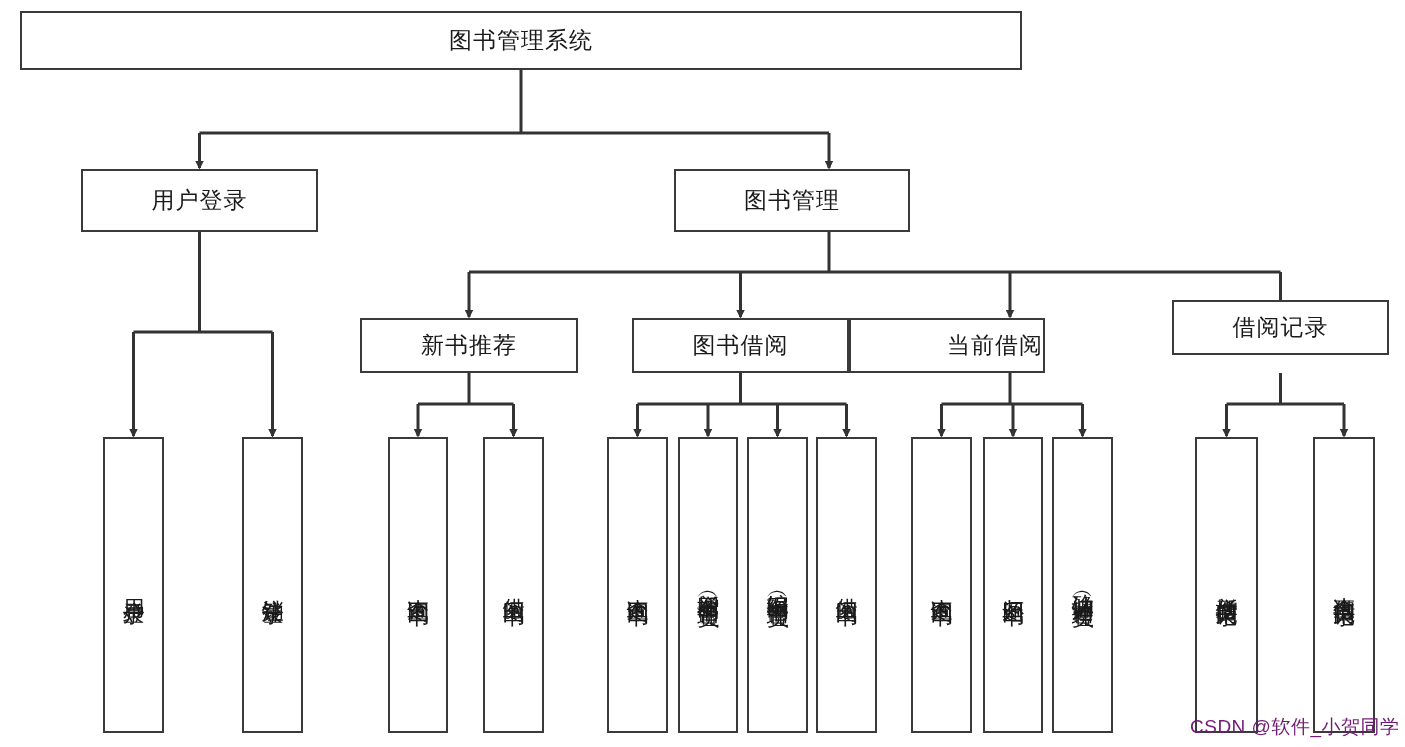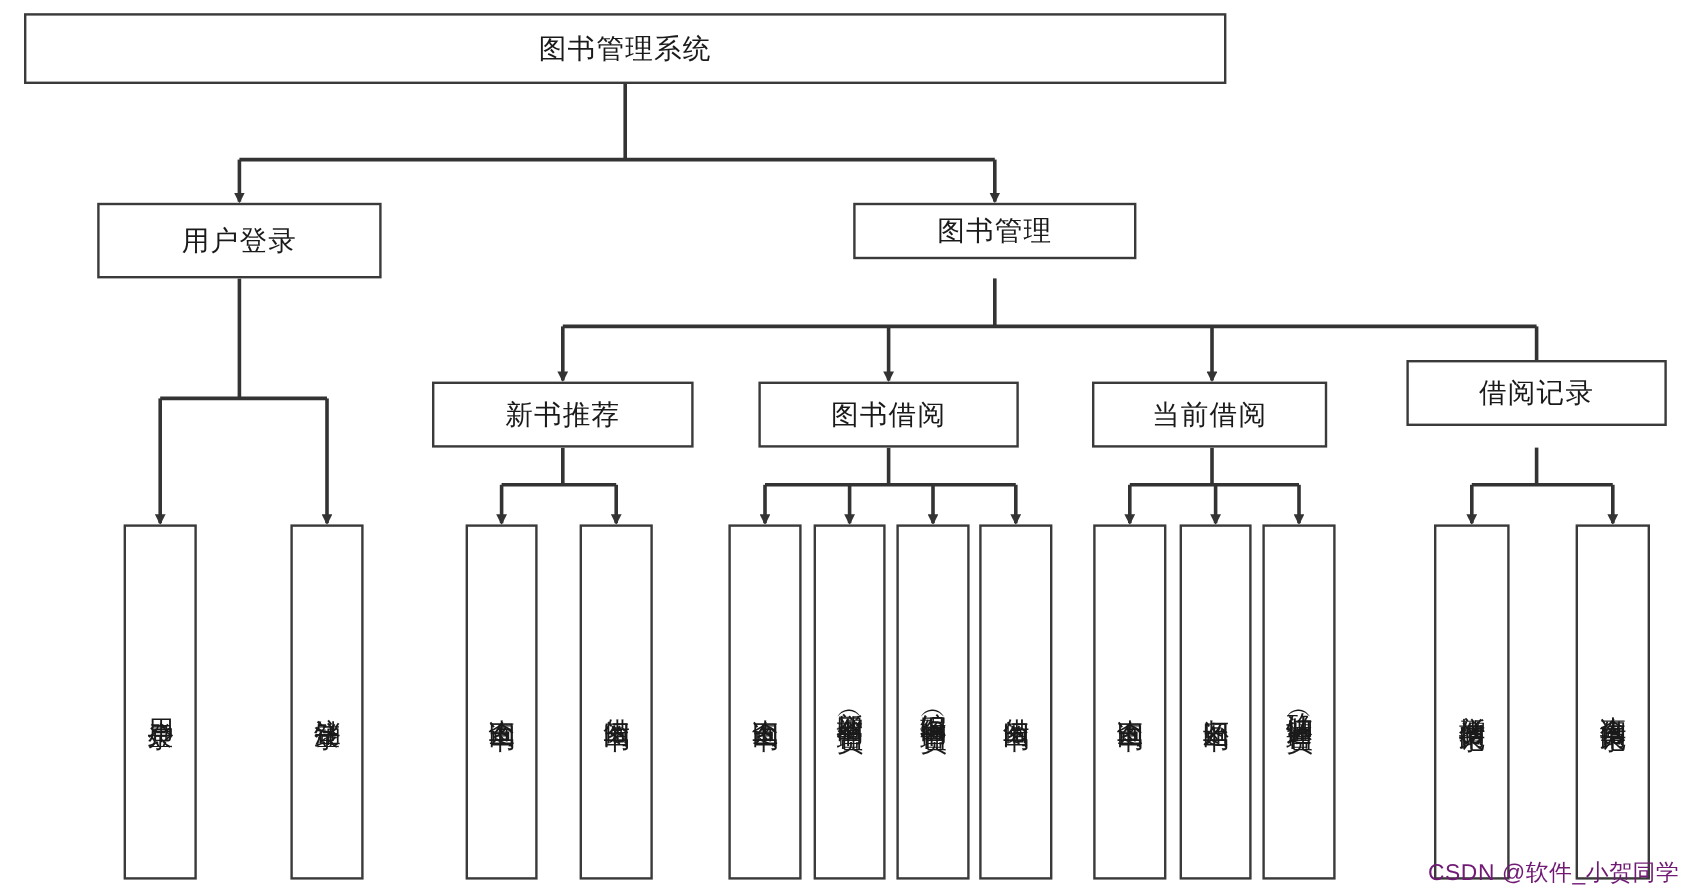--- a/index.html
+++ b/index.html
@@ -111,31 +111,31 @@
       </g>
   </svg>
 
   <div class="node horiz" style="left: 20px; top: 11px; width: 1002px; height: 59px;">
     <span>图书管理系统</span>
   </div>
 
   <div class="node horiz" style="left: 81px; top: 169px; width: 237px; height: 63px;">
     <span>用户登录</span>
   </div>
-  <div class="node horiz" style="left: 711px; top: 169px; width: 236px; height: 47px;">
+  <div class="node horiz" style="left: 674px; top: 169px; width: 236px; height: 63px;">
     <span>图书管理</span>
   </div>
 
   <div class="node horiz" style="left: 360px; top: 318px; width: 218px; height: 55px;">
     <span>新书推荐</span>
   </div>
   <div class="node horiz" style="left: 632px; top: 318px; width: 217px; height: 55px; align-items: center;">
     <span>图书借阅</span>
   </div>
-  <div class="node horiz" style="left: 910px; top: 318px; width: 196px; height: 55px;">
+  <div class="node horiz" style="left: 849px; top: 318px; width: 196px; height: 55px; justify-content: flex-end;">
     <span>当前借阅</span>
   </div>
   <div class="node horiz" style="left: 1172px; top: 300px; width: 217px; height: 55px;">
     <span>借阅记录</span>
   </div>
 
   <div class="node vert" style="left: 103px; top: 437px; width: 61px; height: 296px;">
     <span>用户登录</span>
   </div>
   <div class="node vert" style="left: 242px; top: 437px; width: 61px; height: 296px;">

